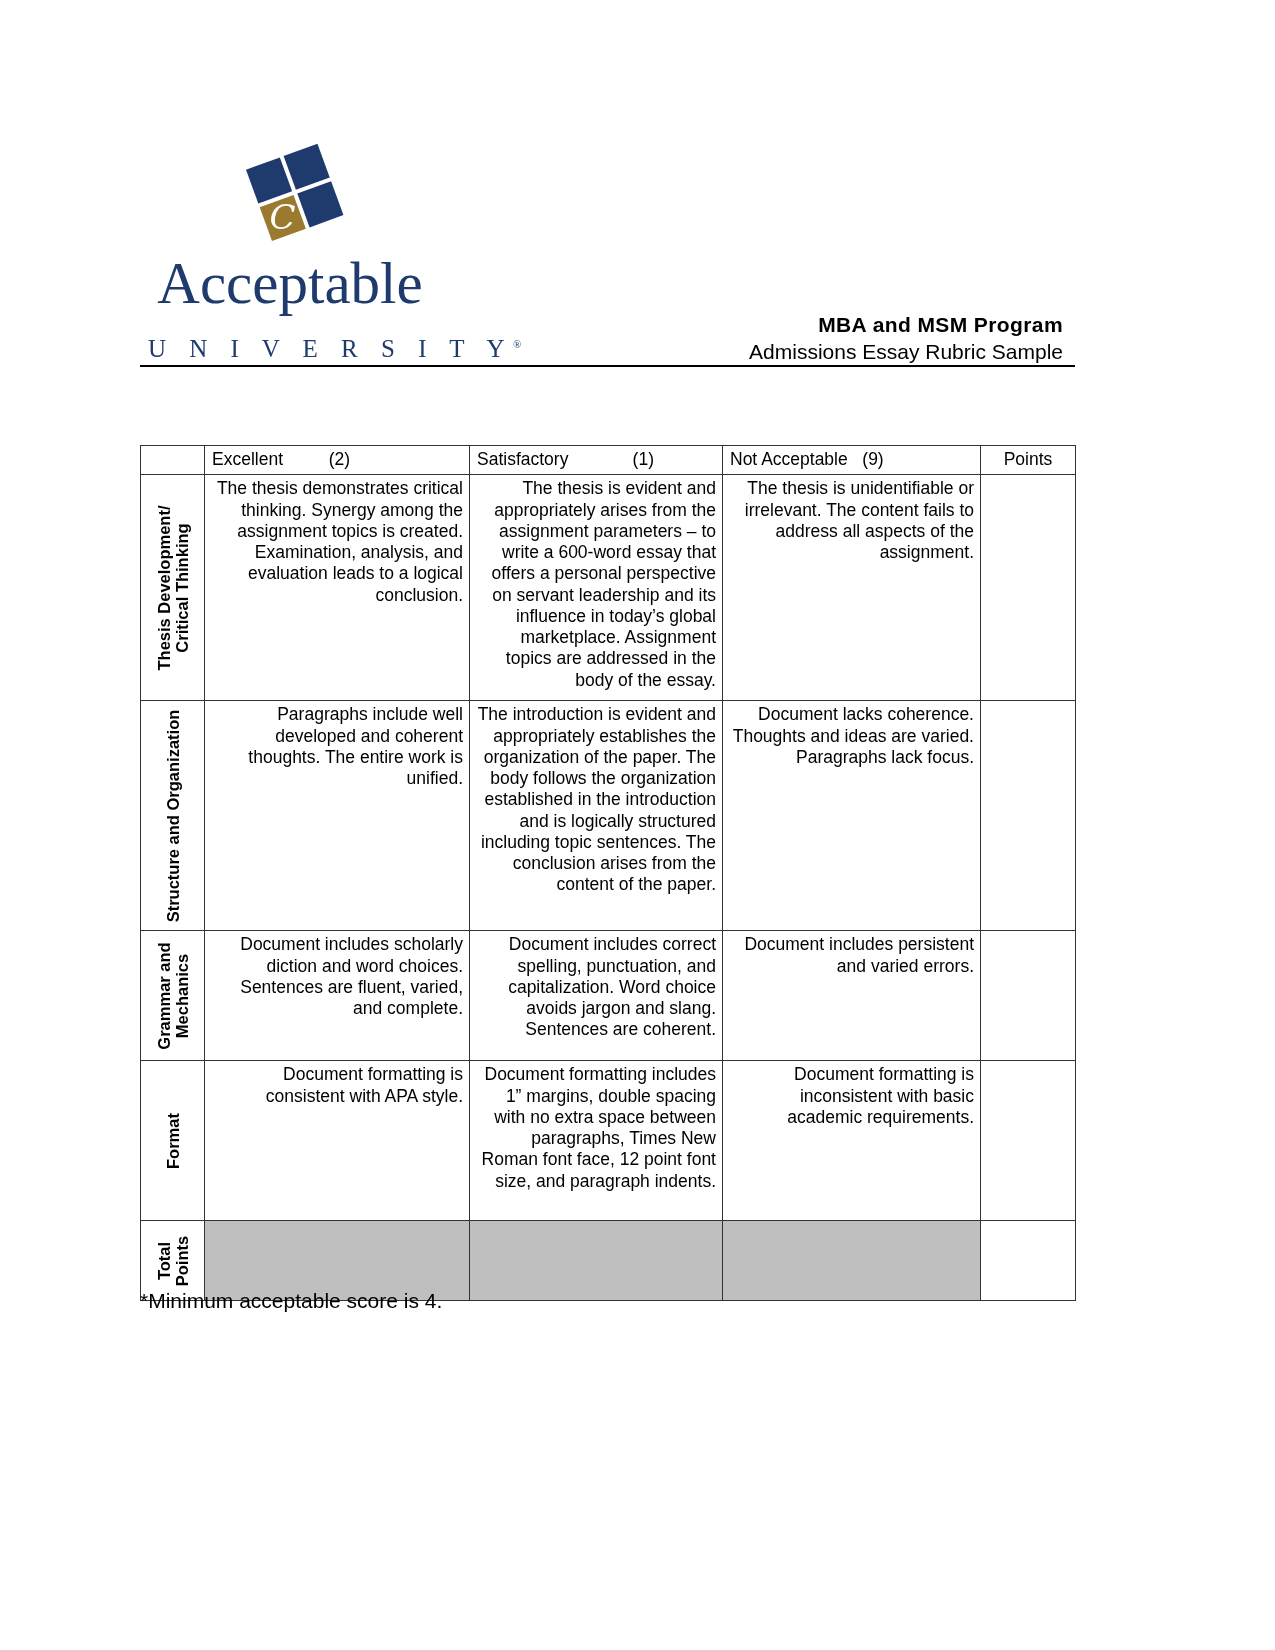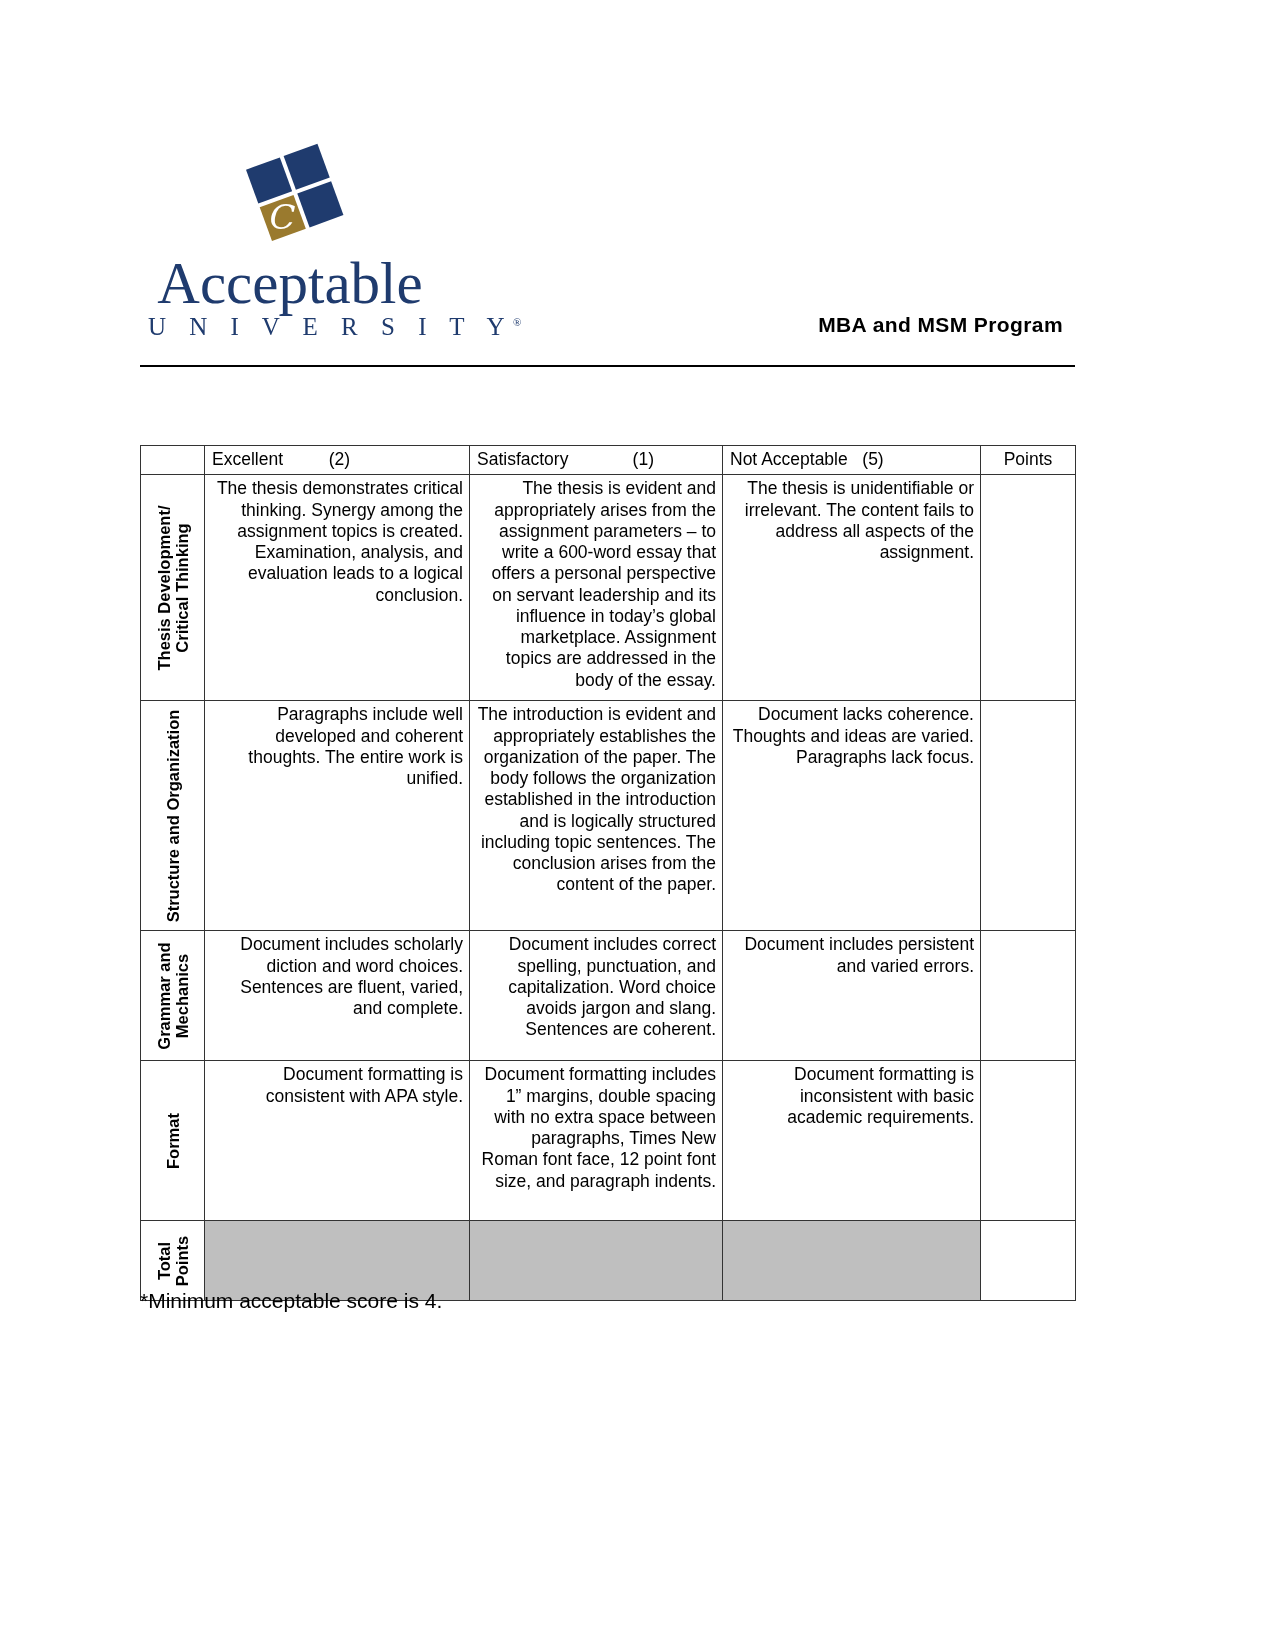--- a/index.html
+++ b/index.html
@@ -76,21 +76,21 @@
     margin-left: 0;
   }
   .subword {
     font-family: "Liberation Serif", serif;
     color: #1F3B6E;
     font-size: 25px;
     letter-spacing: 8.5px;
     text-align: center;
     width: 300px;
     padding-left: 8px;
-    margin-top: 0;
+    margin-top: 22px;
     white-space: nowrap;
   }
   .subword .reg {
     font-size: 11px;
     vertical-align: super;
     letter-spacing: 0;
   }
 
   
   .doc-header {
@@ -221,38 +221,39 @@
           <span class="script-c">C</span>
         </div>
       </div>
     </div>
     <div class="wordmark">Acceptable</div>
     <div class="subword"><span>U N I V E R S I T Y</span><span class="reg">®</span></div>
   </div>
 
   <div class="doc-header">
     <div class="line1">MBA and MSM Program</div>
+    <div class="line2">Admissions Essay Rubric Sample</div>
   </div>
   <div class="header-rule"></div>
 
   <div class="rubric-wrap">
     <table class="rubric">
       <colgroup>
         <col class="c-label">
         <col class="c-col1">
         <col class="c-col2">
         <col class="c-col3">
         <col class="c-points">
       </colgroup>
       <thead>
         <tr>
           <td></td>
           <td>Excellent		(2)</td>
           <td>Satisfactory		(1)</td>
-          <td>Not Acceptable   (5)</td>
+          <td>Not Acceptable   (9)</td>
           <td class="pts-head">Points</td>
         </tr>
       </thead>
       <tbody>
 
         <tr class="r1">
           <td class="rot-cell">
             <span class="rot-inner">
               <span class="rl">Thesis Development/</span>
               <span class="rl">Critical Thinking</span>

